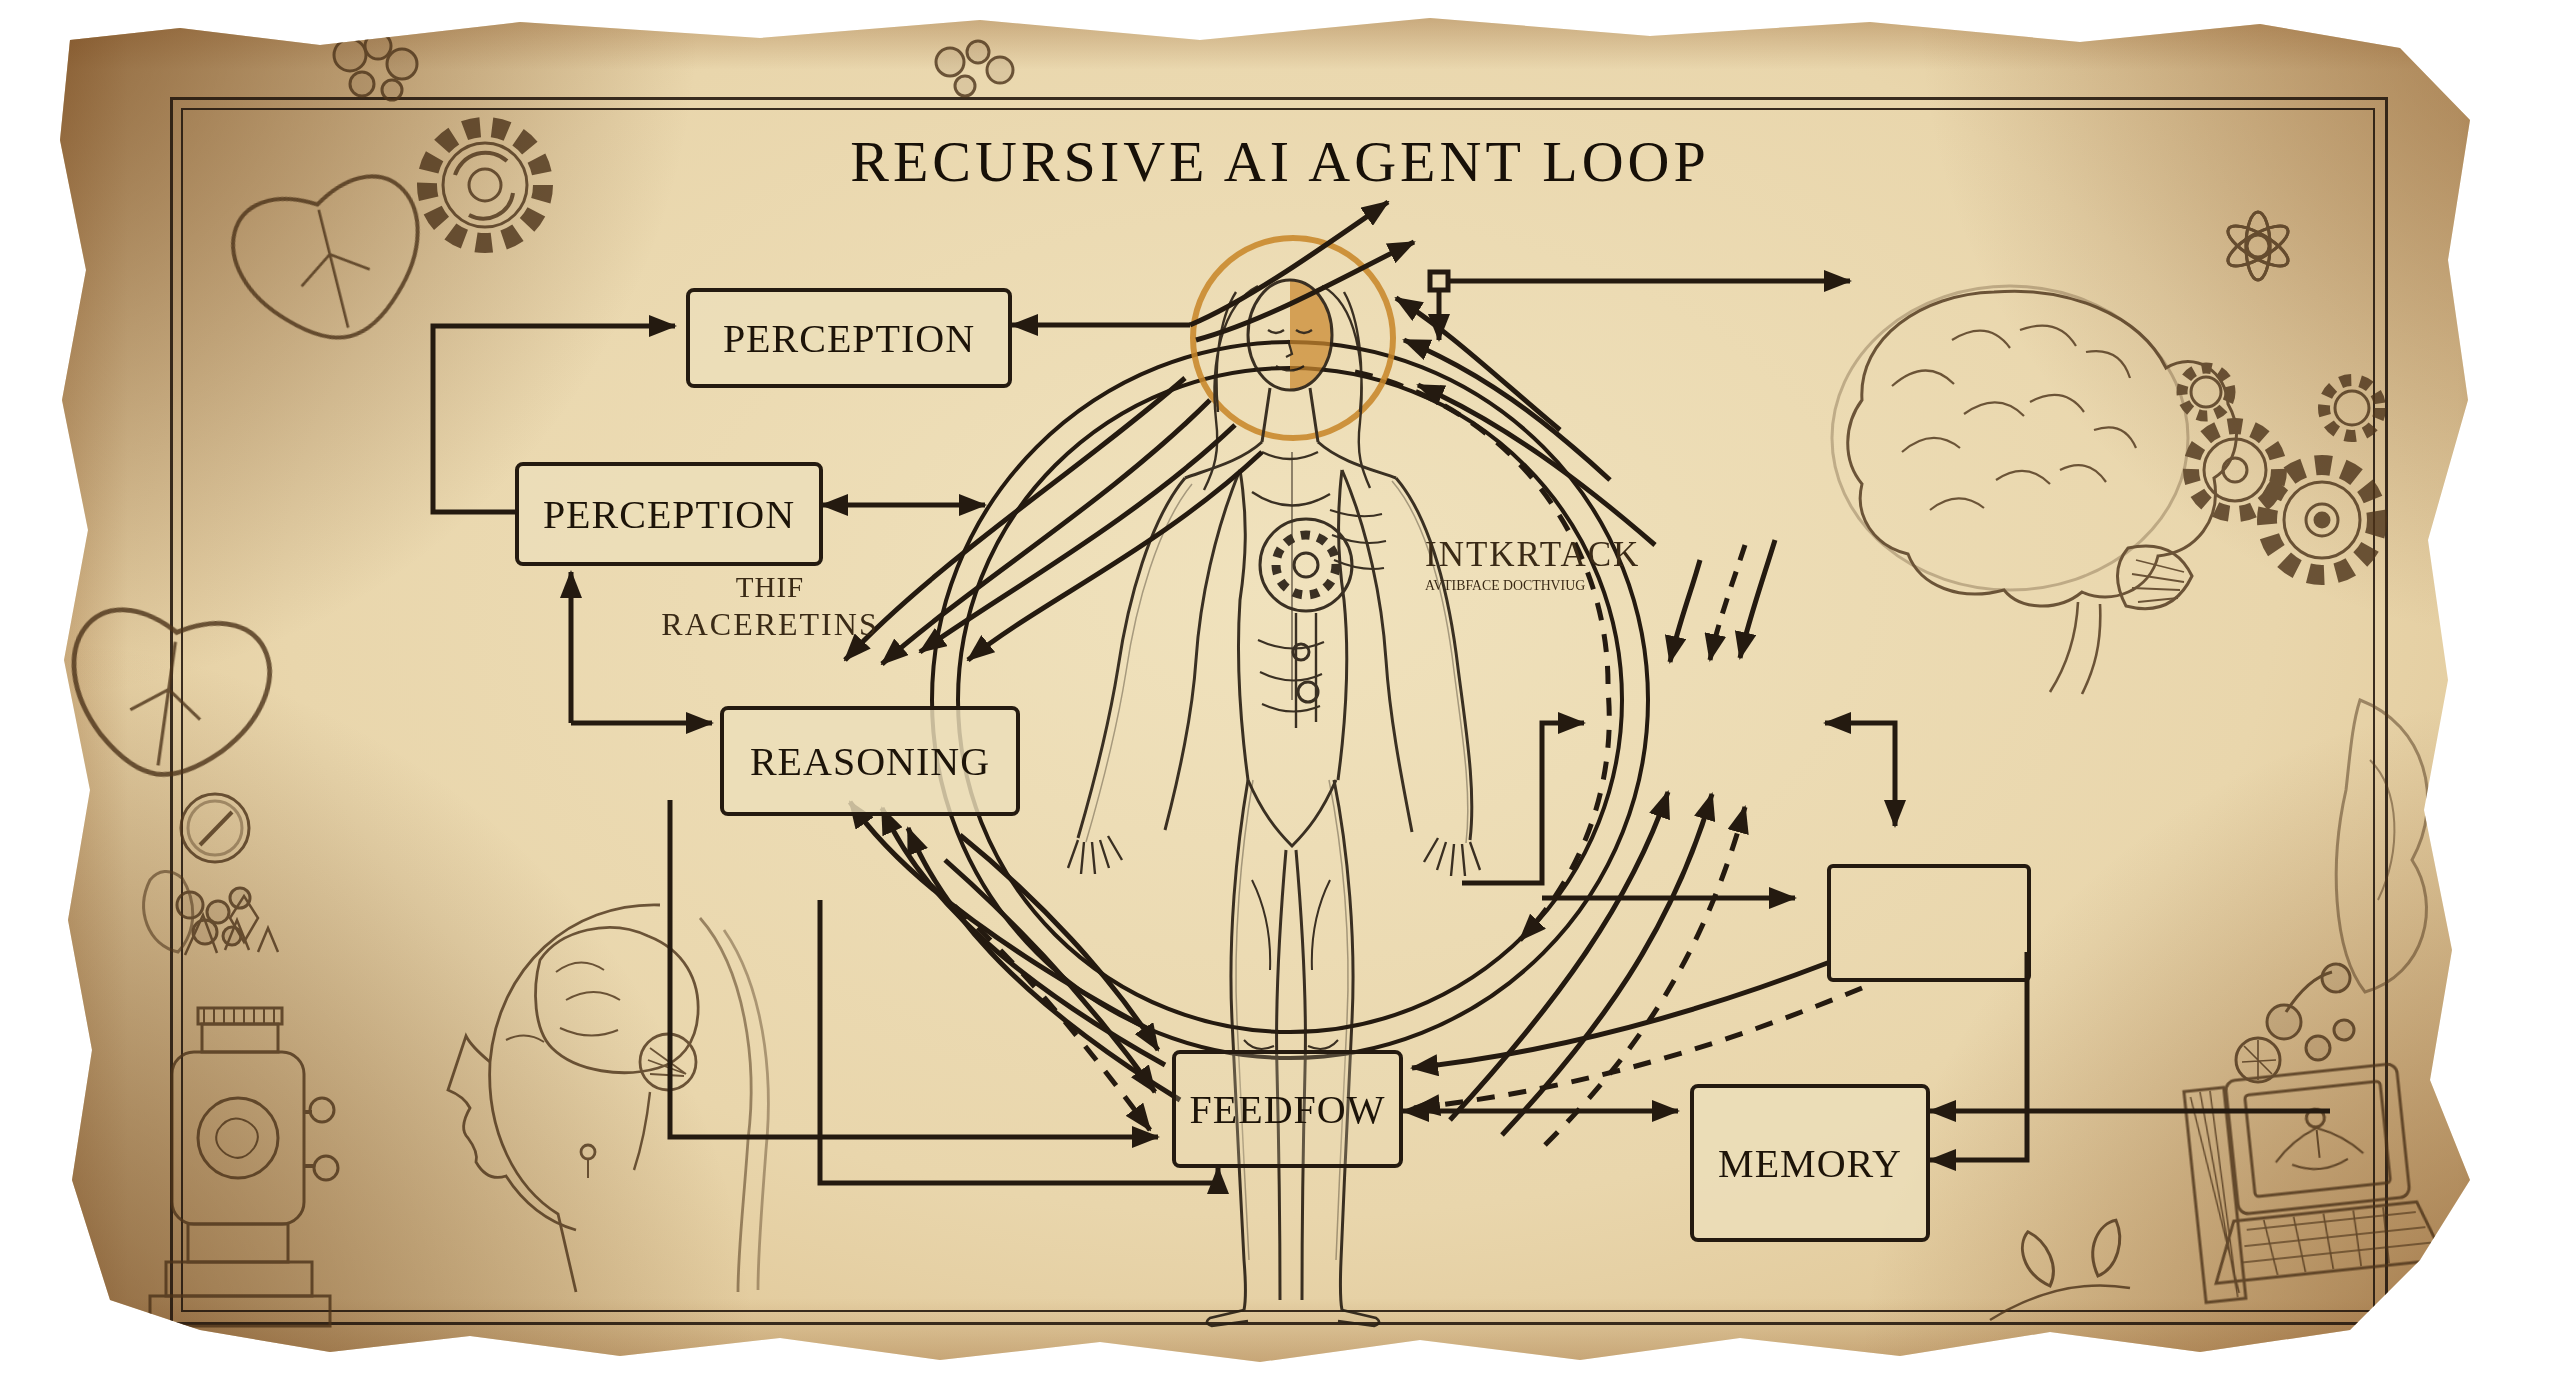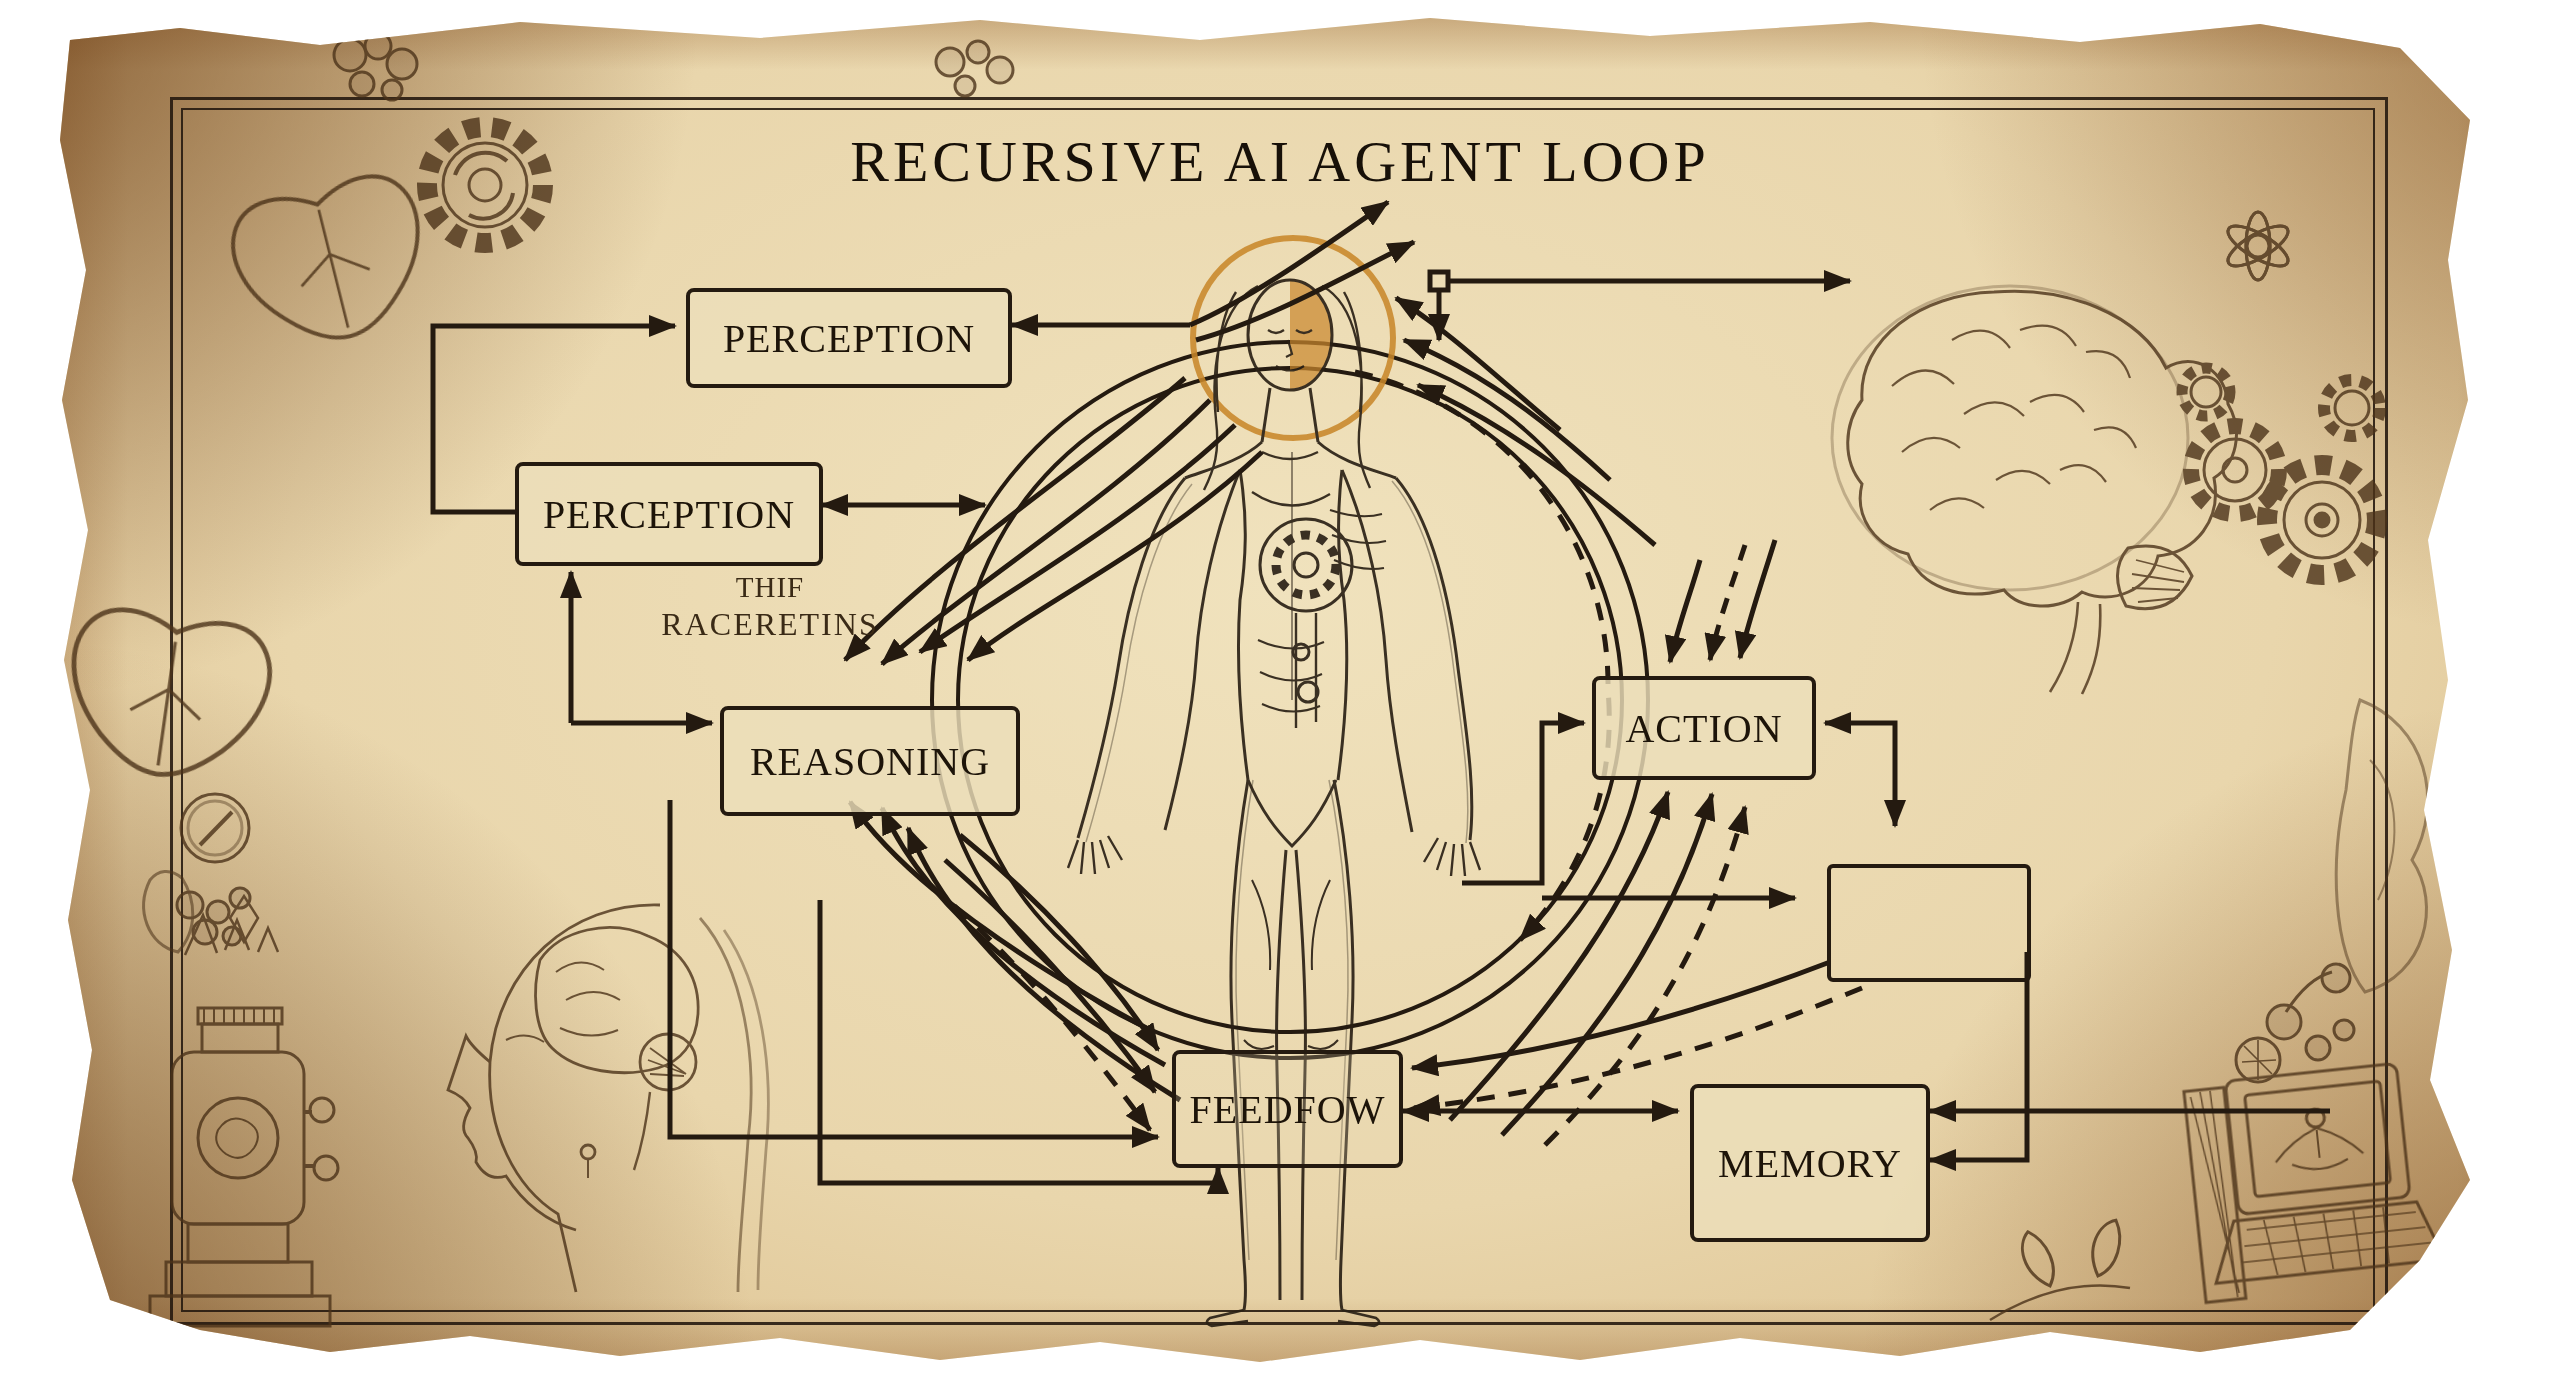--- a/index.html
+++ b/index.html
@@ -332,27 +332,30 @@
         <path d="M2027,952 V1160 H1930" marker-end="url(#ae)"></path>
 
         <path d="M1830,962 C1700,1012 1560,1052 1412,1068" marker-end="url(#ae)"></path>
         <path d="M1862,988 C1730,1042 1592,1088 1414,1108" stroke-dasharray="18 14" marker-end="url(#ae)"></path>
       </g>
     </svg>
 
     <div id="node-perception-top" class="node">PERCEPTION</div>
     <div id="node-perception-left" class="node">PERCEPTION</div>
     <div id="node-reasoning" class="node">REASONING</div>
-    <div id="node-action" class="node">ACTION</div>
     <div id="output-ghost"></div>
     <div id="node-memory" class="node">MEMORY</div>
     <div id="node-feedback" class="node see-through">FEEDFOW</div>
 
     <div id="page-title">RECURSIVE AI AGENT LOOP</div>
 
     <div id="note-receptors" class="small-note">
       <div class="l1">THIF</div>
       <div class="l2">RACERETINS</div>
     </div>
 
+    <div id="note-interface" class="small-note">
+      <div class="l1">INTKRTACK</div>
+      <div class="l2">AVTIBFACE DOCTHVIUG</div>
+    </div>
 
   </div>
 </div>
 
 </body></html>

